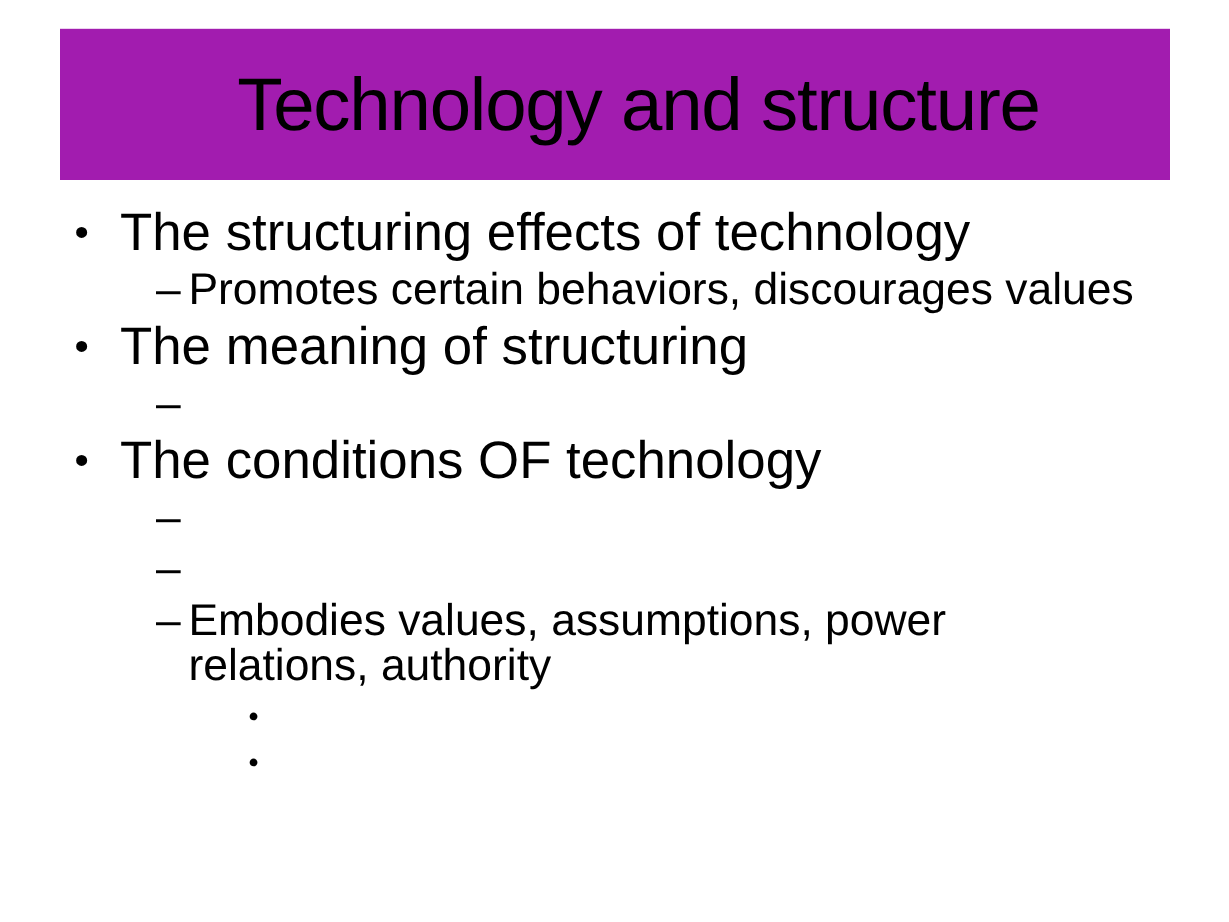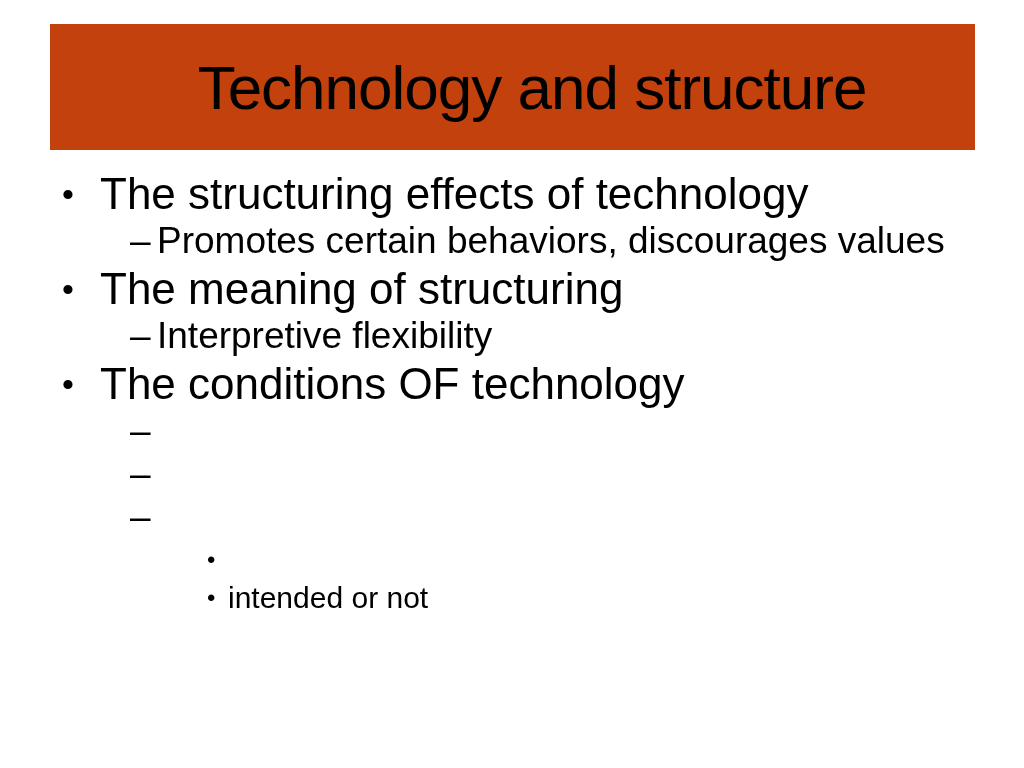--- a/index.html
+++ b/index.html
@@ -60,63 +60,62 @@
     line-height: 37px;
     margin-bottom: 1px;
     padding-left: 145px;
   }
   .level-3 .marker { width: 21px; font-size: 24px; line-height: 37px; }
 </style>
 </head>
 <body style="background: rgb(255, 255, 255); color: rgb(0, 0, 0);">
 
 <div class="slide">
-  <div class="title-bar" style="background: #c2410c; padding-left: 39px;">
+  <div class="title-bar" style="background: #a21caf; padding-left: 39px;">
     <h1>Technology and structure</h1>
   </div>
   <div class="content" id="bullet-container">
   <div class="item level-1">
     <span class="marker">•</span>
     <span class="text">The structuring effects of technology</span>
   </div>
 
   <div class="item level-2">
     <span class="marker">–</span>
     <span class="text">Promotes certain behaviors, discourages values</span>
   </div>
 
   <div class="item level-1">
     <span class="marker">•</span>
     <span class="text">The meaning of structuring</span>
   </div>
 
   <div class="item level-2">
     <span class="marker">–</span>
-    <span class="text">Interpretive flexibility</span>
   </div>
 
   <div class="item level-1">
     <span class="marker">•</span>
     <span class="text">The conditions OF technology</span>
   </div>
 
   <div class="item level-2">
     <span class="marker">–</span>
   </div>
 
   <div class="item level-2">
     <span class="marker">–</span>
   </div>
 
   <div class="item level-2">
     <span class="marker">–</span>
+    <span class="text">Embodies values, assumptions, power relations, authority</span>
   </div>
 
   <div class="item level-3">
     <span class="marker">•</span>
   </div>
 
   <div class="item level-3">
     <span class="marker">•</span>
-    <span class="text">intended or not</span>
   </div>
 </div>
 </div>
 
 </body></html>

